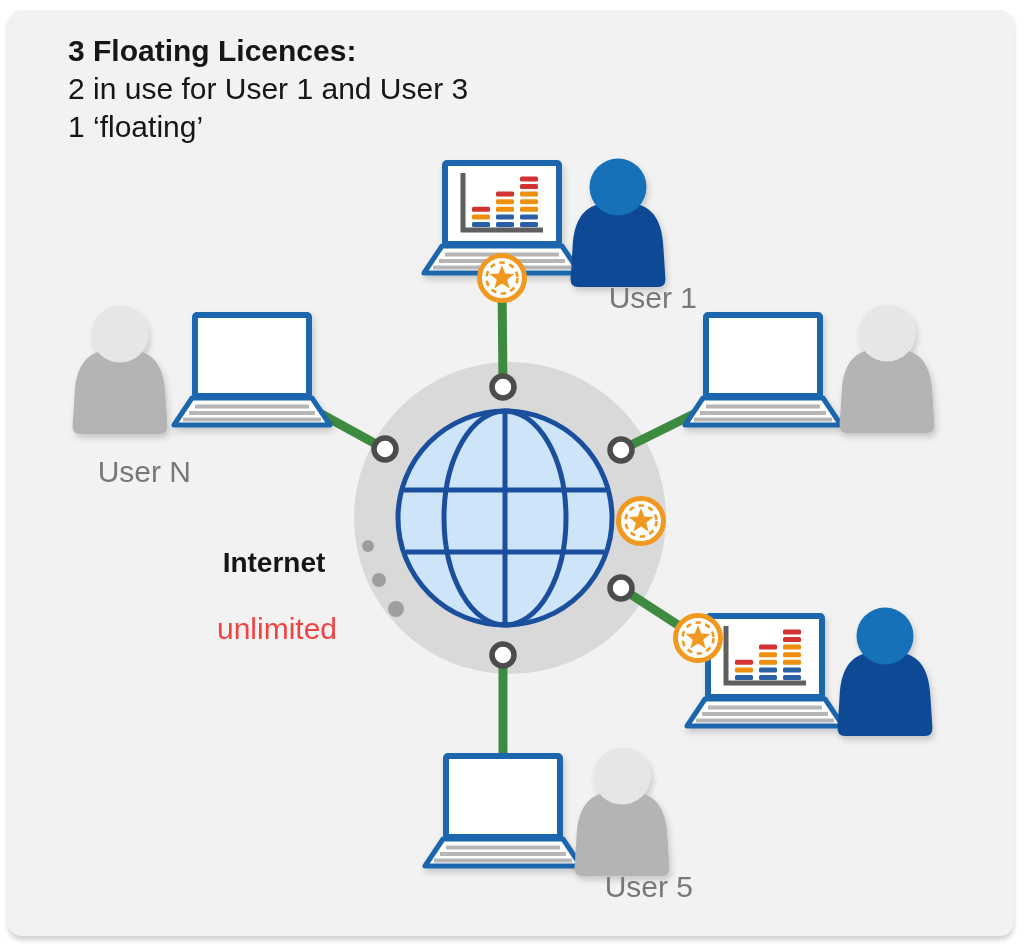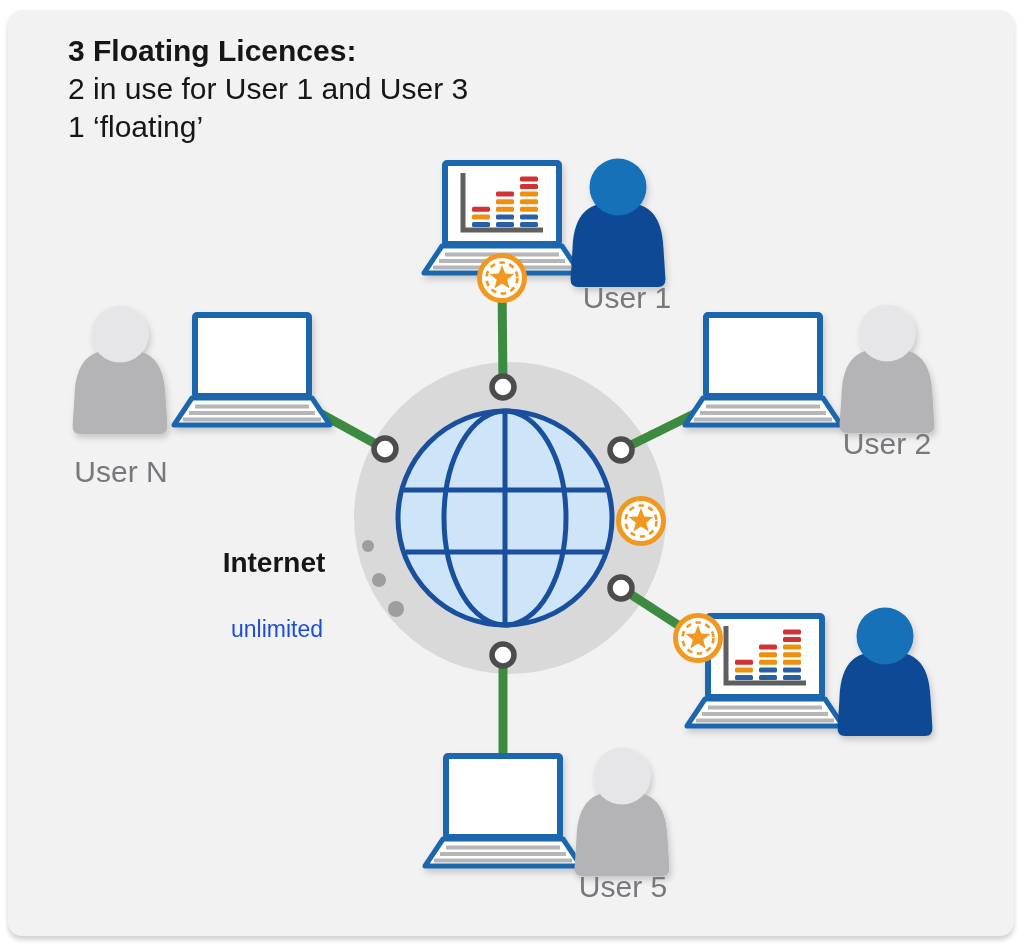--- a/index.html
+++ b/index.html
@@ -24,23 +24,23 @@
   .axis{stroke:var(--axis-gray);stroke-width:5;fill:none;}
   .seg-r{fill:var(--bar-red);} .seg-o{fill:var(--bar-orange);} .seg-b{fill:var(--bar-blue);}
   .badge-ring{fill:#ffffff;stroke:var(--licence-orange);stroke-width:5;}
   .badge-dash{fill:none;stroke:var(--licence-orange);stroke-width:2.6;stroke-dasharray:5.5 4.5;}
   .badge-star{fill:var(--licence-orange);}
   .p-body{fill:var(--p-body);} .p-head{fill:var(--p-head);}
 
   .txt{position:absolute;color:var(--text-dark);}
   .title-block{left:68px;top:32px;font-size:30px;line-height:38px;}
   .title-block .bold{font-weight:bold;}
-  .user-label{position:absolute;width:140px;text-align:center;font-size:30px;color:var(--label-gray);}
+  .user-label{position:absolute;width:140px;text-align:right;font-size:30px;color:var(--label-gray);}
   .hub-label{left:174px;top:547px;width:200px;text-align:center;font-weight:bold;font-size:28px;}
-  .hub-sub{left:152px;top:613px;width:250px;text-align:center;font-size:23px;line-height:32px;color:#1d4ed8;}
+  .hub-sub{left:152px;top:613px;width:250px;text-align:center;font-size:30px;line-height:32px;color:#ef4444;}
 </style>
 </head>
 <body>
 
 <div id="stage">
   <div class="panel"></div>
 
   <svg class="diagram" viewBox="0 0 1024 944">
     <defs>
       <filter id="ds" x="-40%" y="-40%" width="180%" height="180%">
@@ -151,16 +151,15 @@
     <div>2 in use for User 1 and User 3</div>
     <div>1 ‘floating’</div>
   </div>
 
   <div class="txt hub-label">Internet</div>
   <div class="txt hub-sub">
     <div>unlimited</div>
   </div>
 
   <div class="user-label" style="left:557px;top:281px;">User 1</div>
-  <div class="user-label" style="left:817px;top:427px;">User 2</div>
   <div class="user-label" style="left:553px;top:870px;">User 5</div>
   <div class="user-label" style="left:51px;top:427px;margin-top:28px;">User N</div>
 </div>
 
 </body></html>

